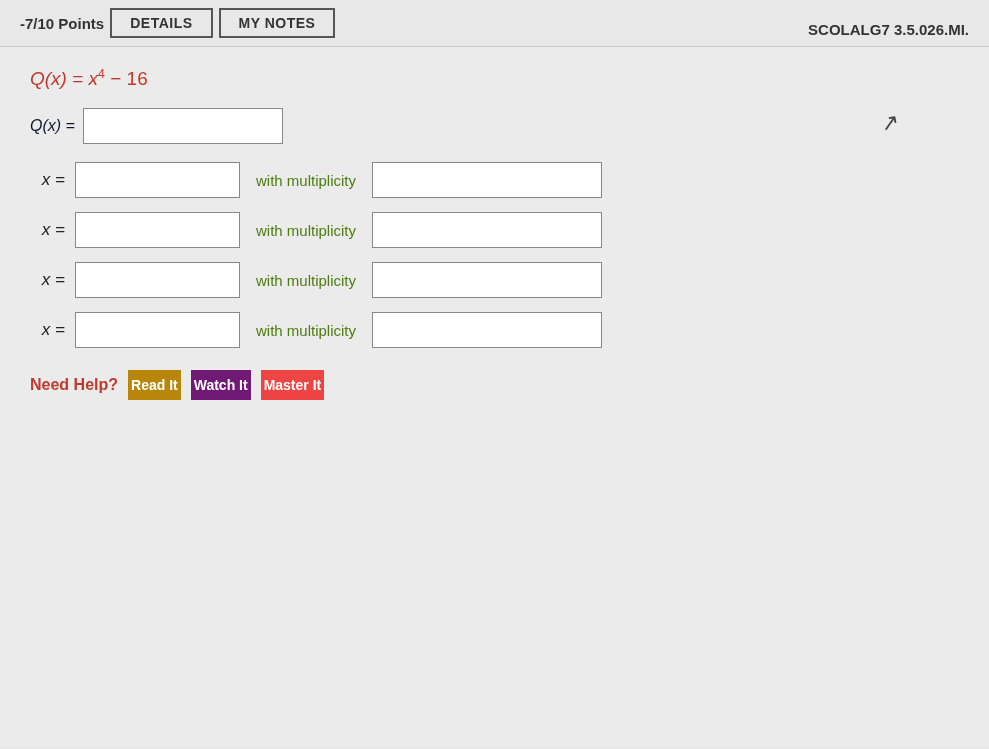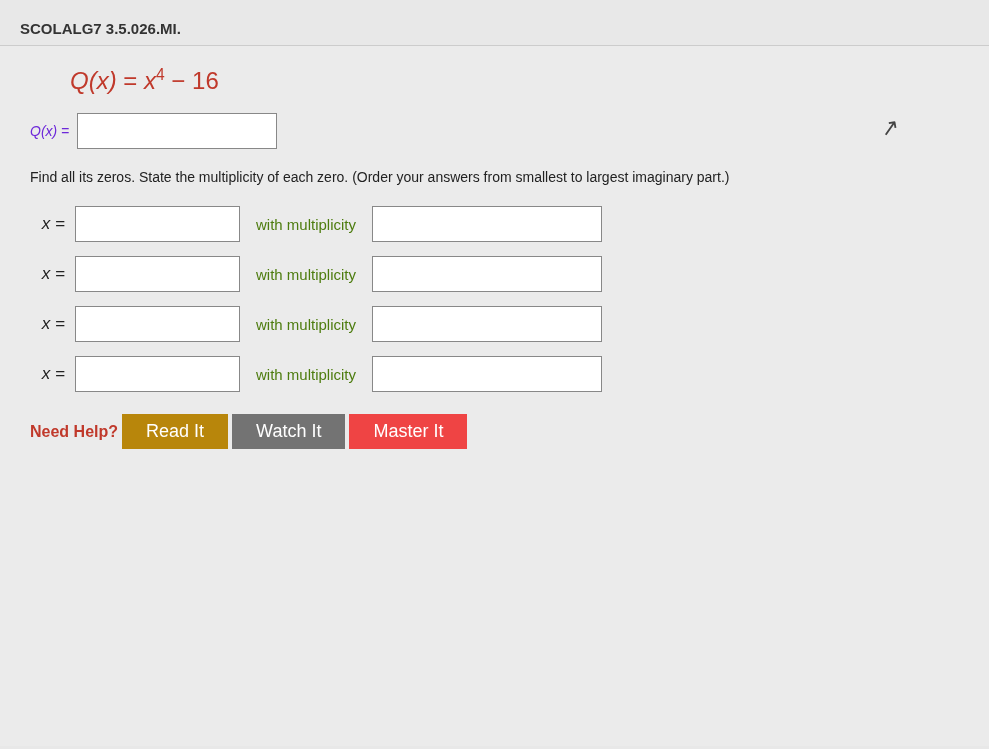--- a/index.html
+++ b/index.html
@@ -49,35 +49,34 @@
       background: #ebebeb;
       min-height: 700px;
     }
     .problem-instruction {
       font-size: 15px;
       color: #222;
       margin-bottom: 14px;
     }
     .equation-display {
       text-align: center;
-      font-size: 24px;
+      font-size: 19px;
       color: #c0392b;
       margin-bottom: 18px;
-      margin-left: 40px;
       text-align: left;
     }
     .qx-row {
       display: flex;
       align-items: center;
       margin-bottom: 18px;
       position: relative;
     }
     .qx-label {
-      font-size: 14px;
-      color: #6d28d9;
+      font-size: 16px;
+      color: #0f172a;
       margin-right: 8px;
       font-style: italic;
     }
     .answer-input {
       border: 1px solid #888;
       background: white;
       height: 36px;
       width: 200px;
       font-size: 15px;
       padding: 4px 8px;
@@ -129,71 +128,73 @@
       background: white;
       height: 36px;
       width: 230px;
       font-size: 15px;
       padding: 4px 8px;
       outline: none;
     }
     .need-help-row {
       display: flex;
       align-items: center;
-      gap: 4px;
+      gap: 10px;
       margin-top: 22px;
     }
     .need-help-text {
       font-size: 16px;
       font-weight: bold;
       color: #c0392b;
     }
     .help-btn {
-      padding: 7px 24px;
-      font-size: 18px;
-      font-weight: normal;
+      padding: 7px 3px;
+      font-size: 14px;
+      font-weight: bold;
       cursor: pointer;
       border: none;
       color: white;
     }
     .btn-read { background: #b8860b; }
-    .btn-watch { background: #737373; }
+    .btn-watch { background: #701a75; }
     .btn-master { background: #ef4444; }
 
     sup {
       font-size: 0.65em;
       vertical-align: super;
     }
   </style>
 </head>
 <body>
 
 <div class="top-bar">
+  <div class="top-bar-left">
+    <span class="points-label">-7/10 Points</span>
+    <button class="tab-btn">DETAILS</button>
+    <button class="tab-btn">MY NOTES</button>
+  </div>
   <span class="course-code">SCOLALG7 3.5.026.MI.</span>
 </div>
 
 <div class="main-content">
 
 
   <div class="equation-display">
     <span>
       <span style="font-style:italic; color:#c0392b;">Q</span><span style="color:#c0392b; font-style:italic;">(x)</span><span style="color:#c0392b;"> = <span style="font-style:italic;">x</span><sup>4</sup> − 16</span>
     </span>
   </div>
 
   <div class="qx-row">
     <span class="qx-label"><span style="font-style:italic;">Q</span>(x) =</span>
     <input class="answer-input" type="text" style="">
 
     <span class="cursor-icon">↗</span>
   </div>
 
-  <p class="zeros-instruction">
-    Find all its zeros. State the multiplicity of each zero. (Order your answers from smallest to largest imaginary part.)
-  </p>
 
   <div class="zero-row">
     <span class="zero-label"><span style="font-style:italic;">x</span> =</span>
     <input class="zero-input" type="text" style="">
     <span class="with-mult-label">with multiplicity</span>
     <input class="mult-input" type="text" style="">
   </div>
 
   <div class="zero-row">
     <span class="zero-label"><span style="font-style:italic;">x</span> =</span>

